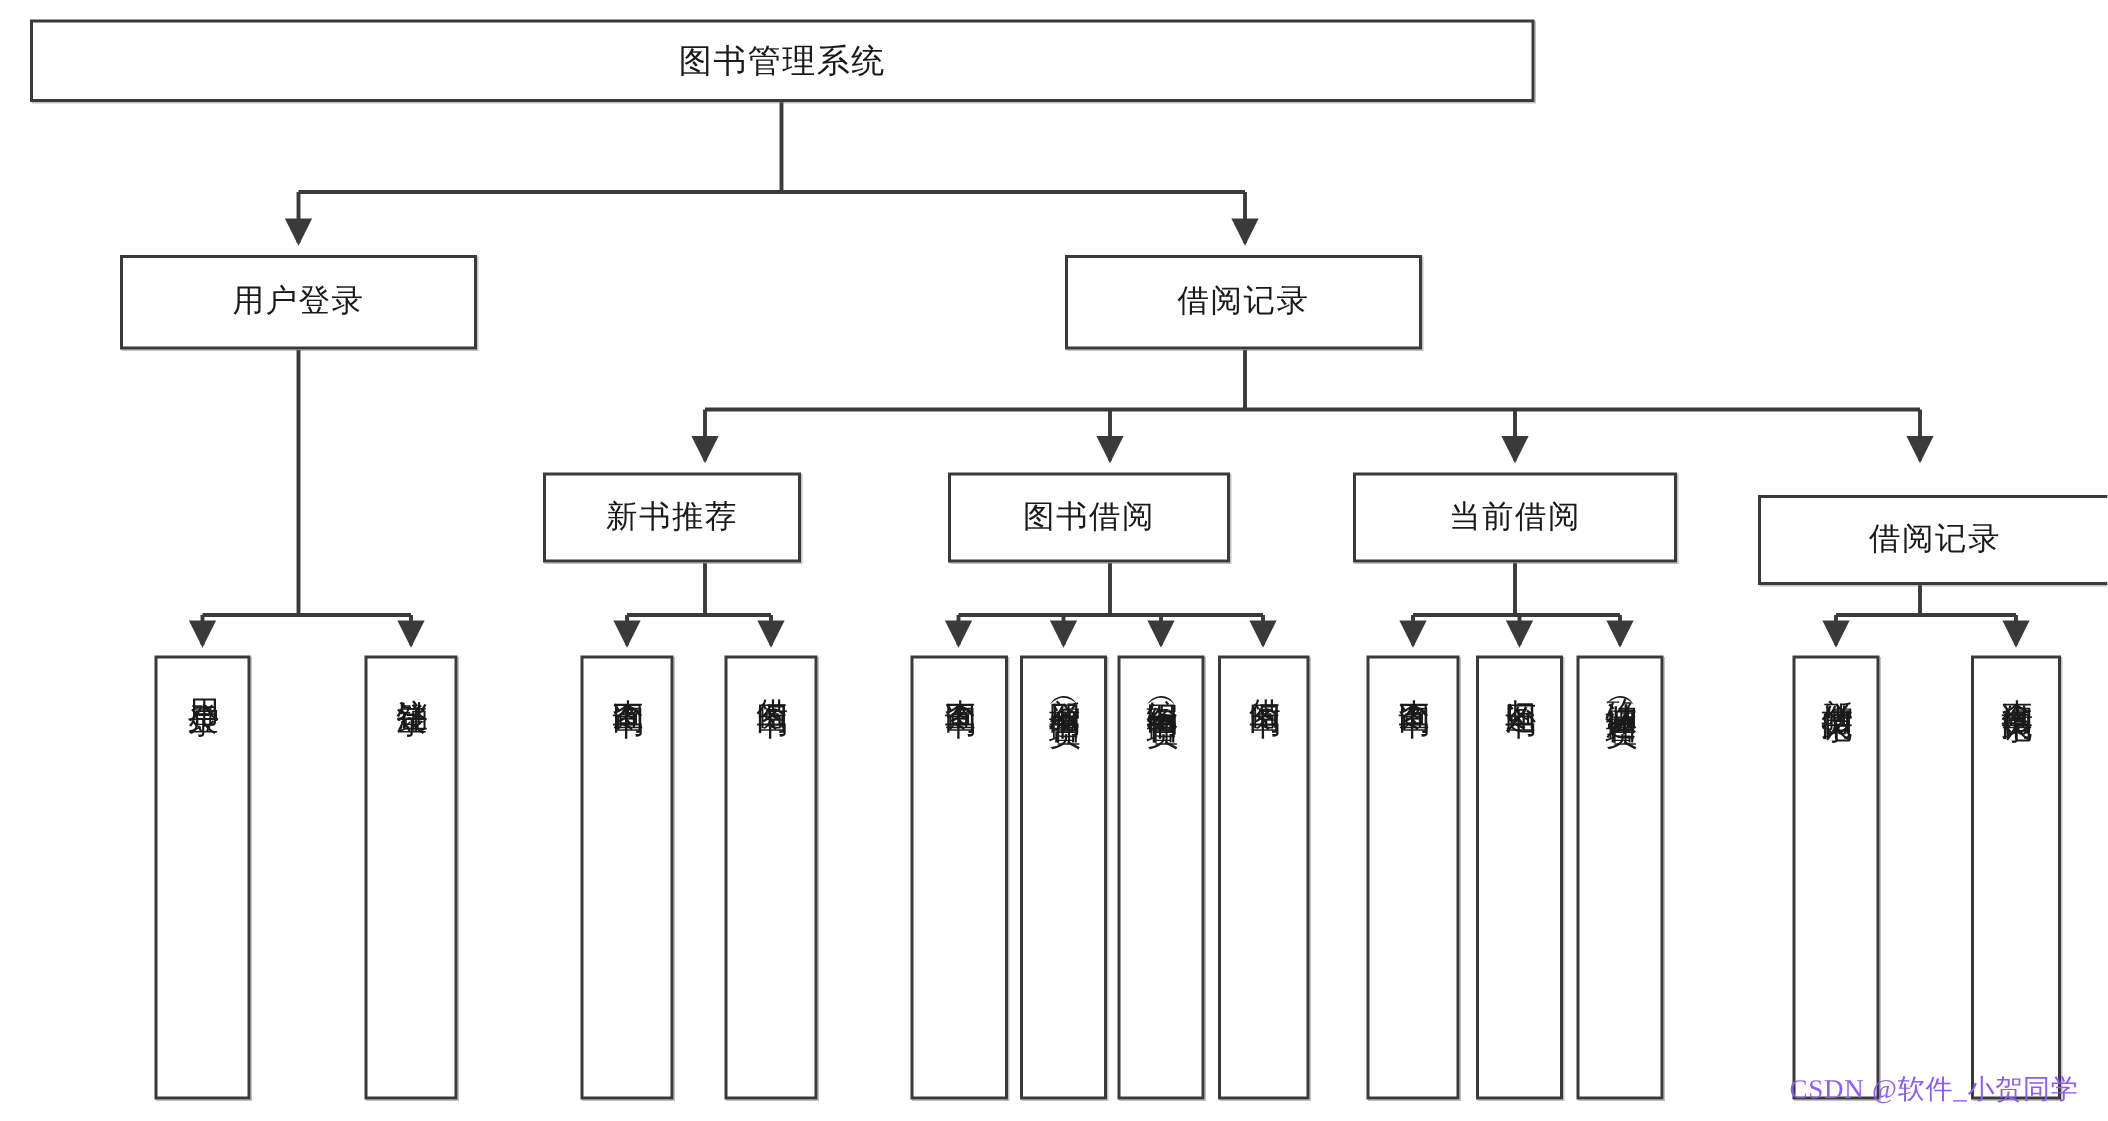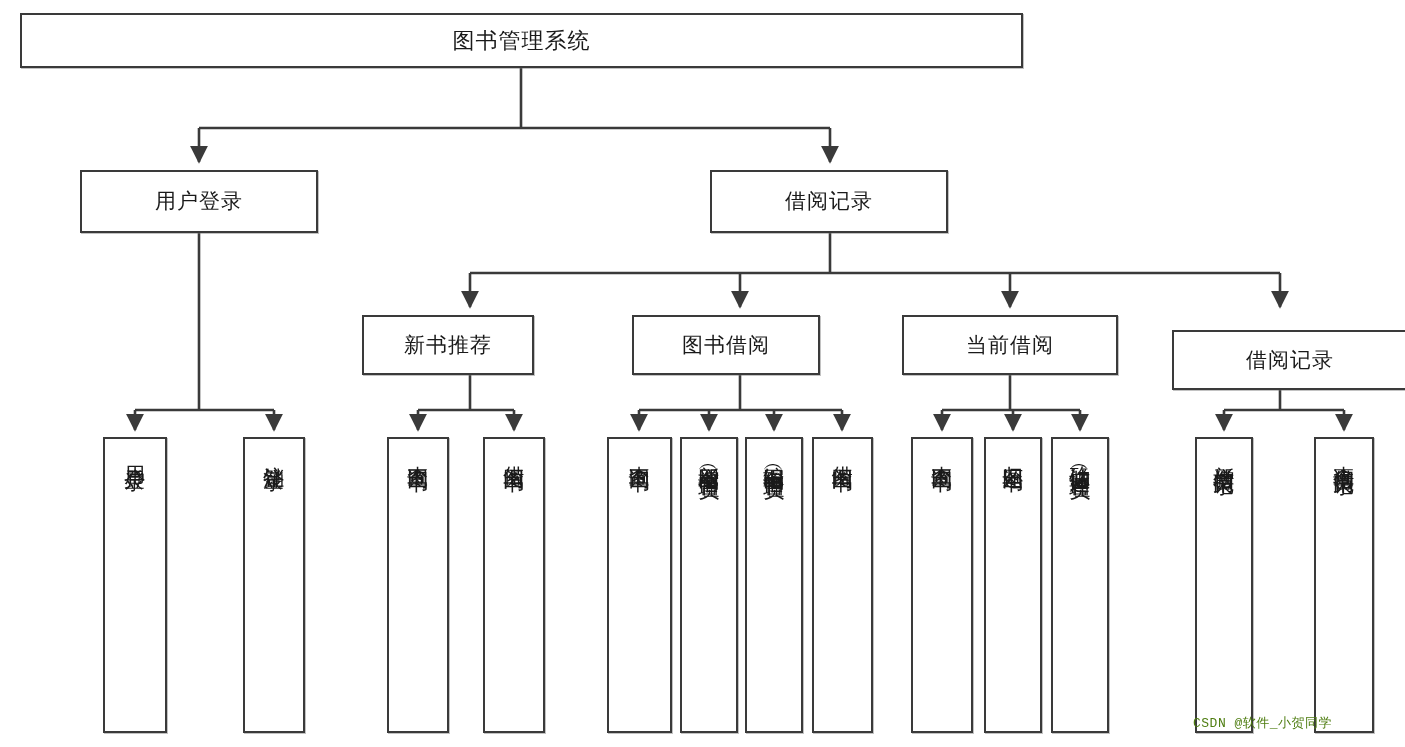--- a/index.html
+++ b/index.html
@@ -50,25 +50,25 @@
     text-orientation: upright;
     font-size: 21px;
     line-height: 1.22;
     letter-spacing: 2px;
     white-space: nowrap;
     display: block;
   }
   .node.root .label { font-size: 22px; text-align: right; }
   .watermark {
     position: absolute;
-    font-size: 13px;
-    color: #4d7c0f;
+    font-size: 18px;
+    color: #8b5cf6;
     white-space: nowrap;
     letter-spacing: 0.5px;
-    font-family: Liberation Mono, monospace;
+    font-family: Liberation Serif, serif;
   }
 </style>
 </head>
 <body>
 
 <div id="canvas">
 
   <svg id="edges" viewBox="0 0 1405 747" xmlns="http://www.w3.org/2000/svg">
     <defs>
       <marker id="arrow" viewBox="0 0 10 10" refX="9" refY="5" markerWidth="7" markerHeight="7" orient="auto-start-reverse">

